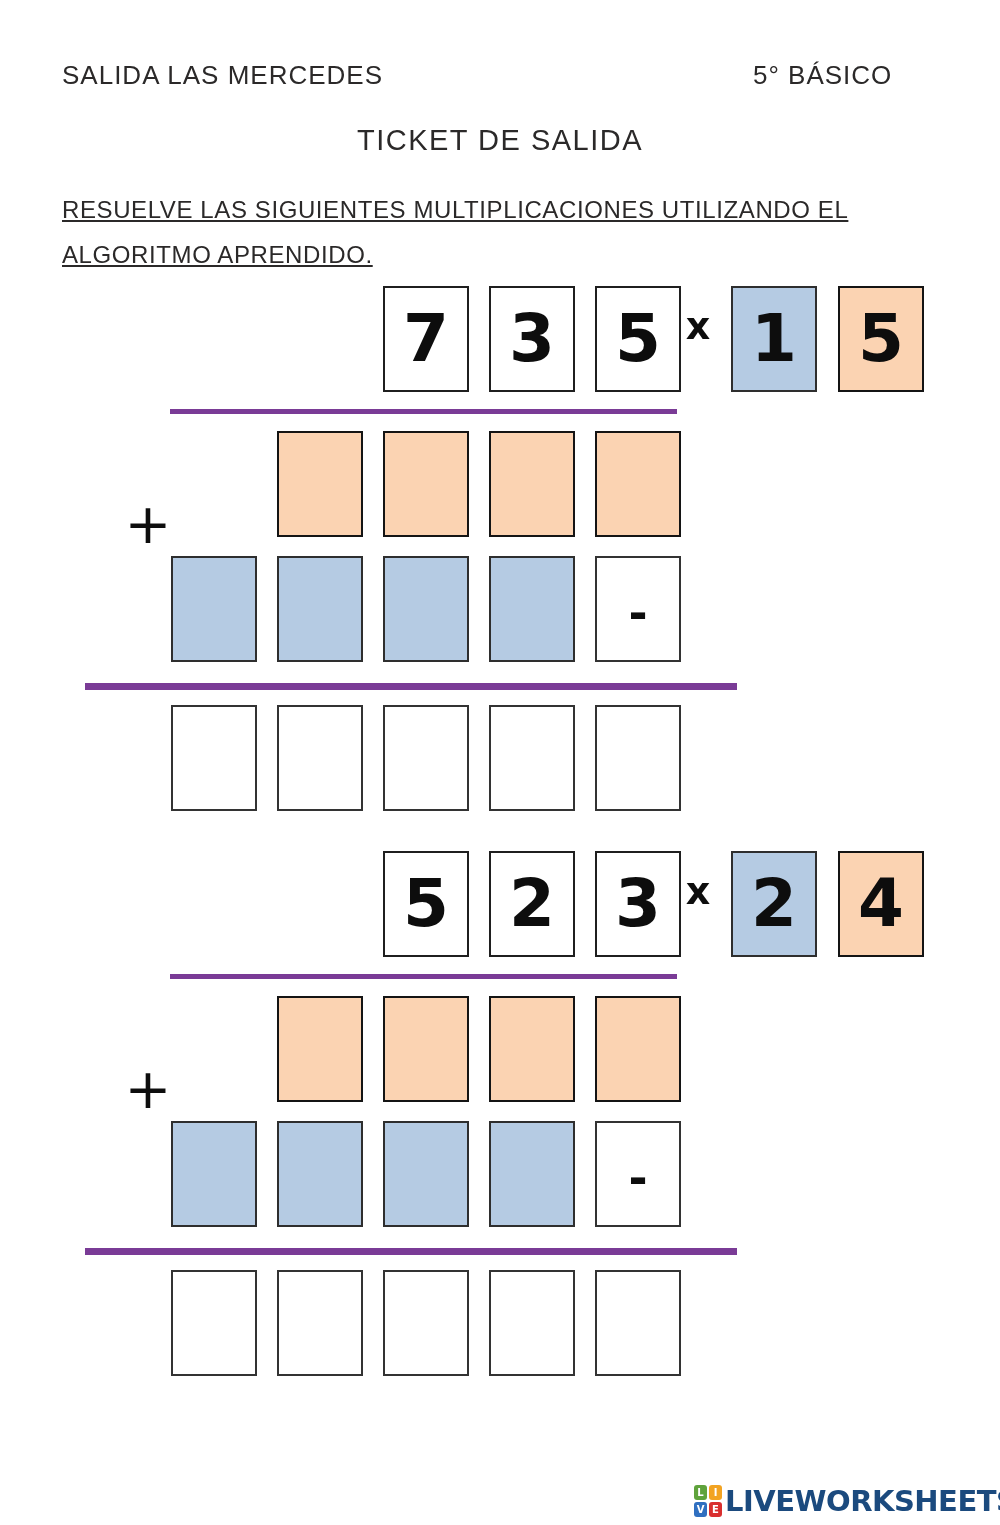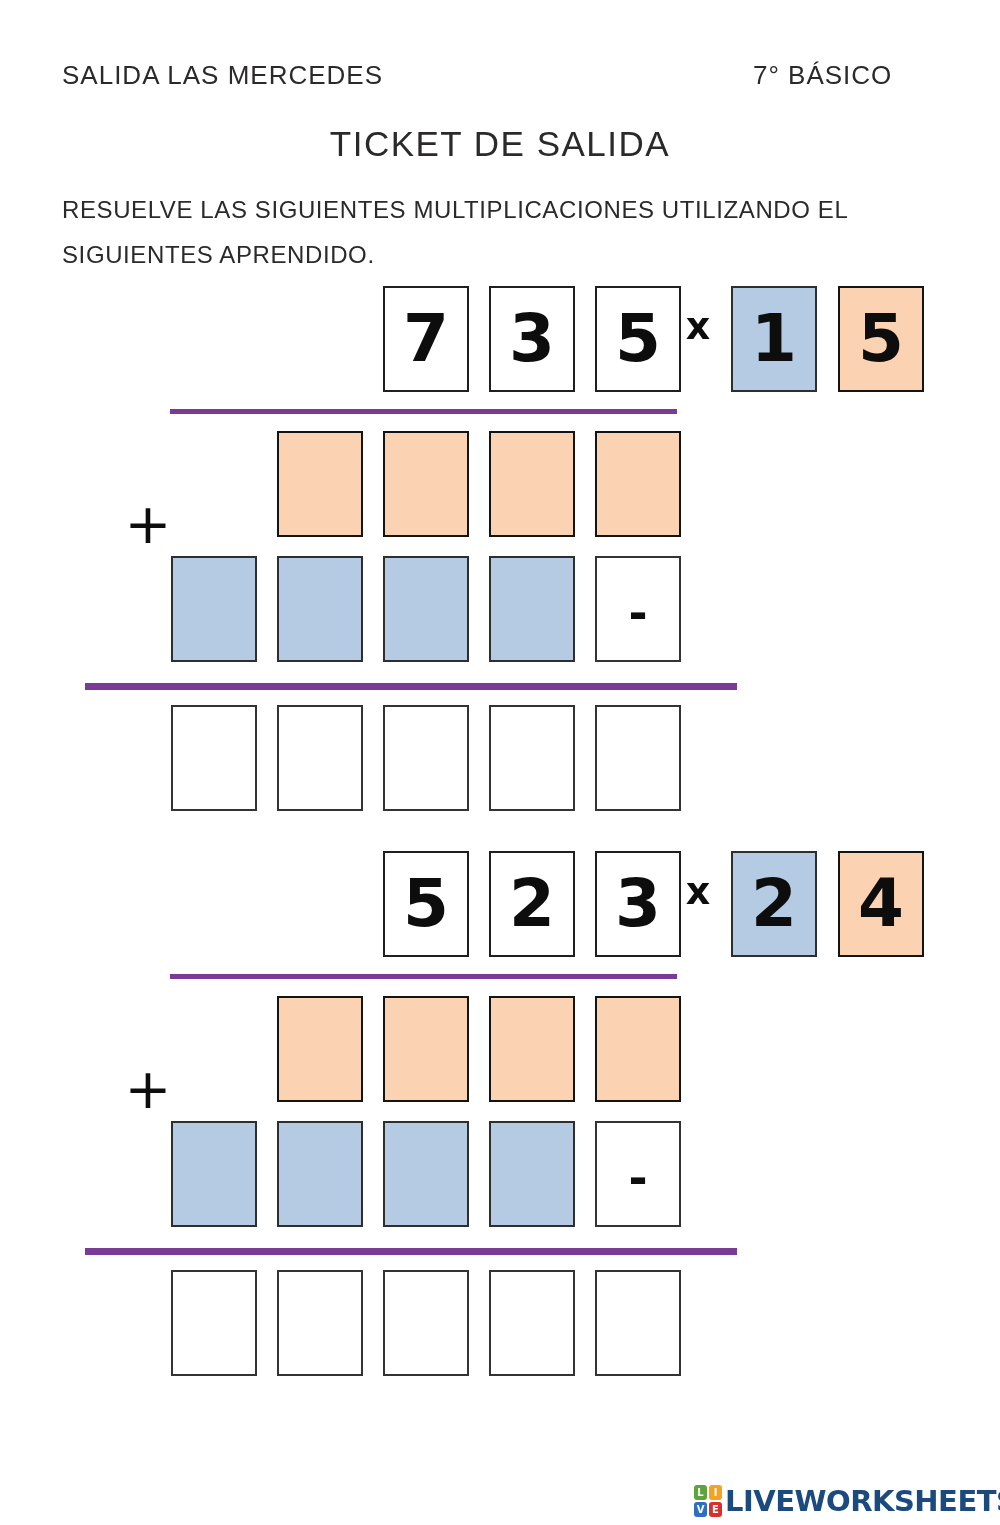--- a/index.html
+++ b/index.html
@@ -3,22 +3,22 @@
 <meta charset="utf-8">
 <style>
   html,body{margin:0;padding:0;}
   body{
     width:1000px;height:1525px;position:relative;background:#ffffff;
     font-family:"Liberation Sans",sans-serif;color:#262424;overflow:hidden;
   }
   
   .hdr-text{position:absolute;font-size:26px;letter-spacing:1px;color:#2b2929;white-space:nowrap;}
   .doc-title{position:absolute;left:0;top:124px;width:1000px;text-align:center;
-             font-size:35px;letter-spacing:1.5px;color:#2b2929;}
-  .instr{position:absolute;left:62px;font-size:24px;letter-spacing:0.6px;color:#2b2929;white-space:nowrap;}
+             font-size:29px;letter-spacing:1.5px;color:#2b2929;}
+  .instr{position:absolute;left:62px;font-size:24px;letter-spacing:0.6px;color:#2b2929;white-space:nowrap;text-decoration:underline;}
   
   .problem{position:absolute;left:0;width:1000px;height:530px;}
   .box{
     position:absolute;width:86px;height:106px;box-sizing:border-box;
     border:2px solid #1f1f1f;background:#ffffff;
     display:flex;align-items:center;justify-content:center;
     font-family:"DejaVu Sans",sans-serif;font-weight:700;font-size:66px;
     color:#0d0d0d;line-height:1;
   }
   .box.orange{background:#fbd3b2;border-color:#141414;}
@@ -58,24 +58,24 @@
   .sq-e{background:#d92f2f;}
   .logo-text{
     font-family:"DejaVu Sans",sans-serif;font-weight:700;font-size:29px;
     color:#1b4a7e;letter-spacing:-0.5px;white-space:nowrap;
   }
 </style>
 </head>
 <body>
 
 <div class="hdr-text" style="left:62px;top:60px">SALIDA LAS MERCEDES</div>
-<div class="hdr-text" style="left:753px;top:60px">7° BÁSICO</div>
+<div class="hdr-text" style="left:753px;top:60px">5° BÁSICO</div>
 <div class="doc-title">TICKET DE SALIDA</div>
 <div class="instr" style="top:196px">RESUELVE LAS SIGUIENTES MULTIPLICACIONES UTILIZANDO EL</div>
-<div class="instr" style="top:241px">SIGUIENTES APRENDIDO.</div>
+<div class="instr" style="top:241px">ALGORITMO APRENDIDO.</div>
 
 <div class="problem" style="top:286px">
 
   <div class="box c3 r-digits">7</div>
   <div class="box c4 r-digits">3</div>
   <div class="box c5 r-digits">5</div>
 
   <div class="op-x">x</div>
   <div class="box blue mult-tens">1</div>
   <div class="box orange mult-ones">5</div>

